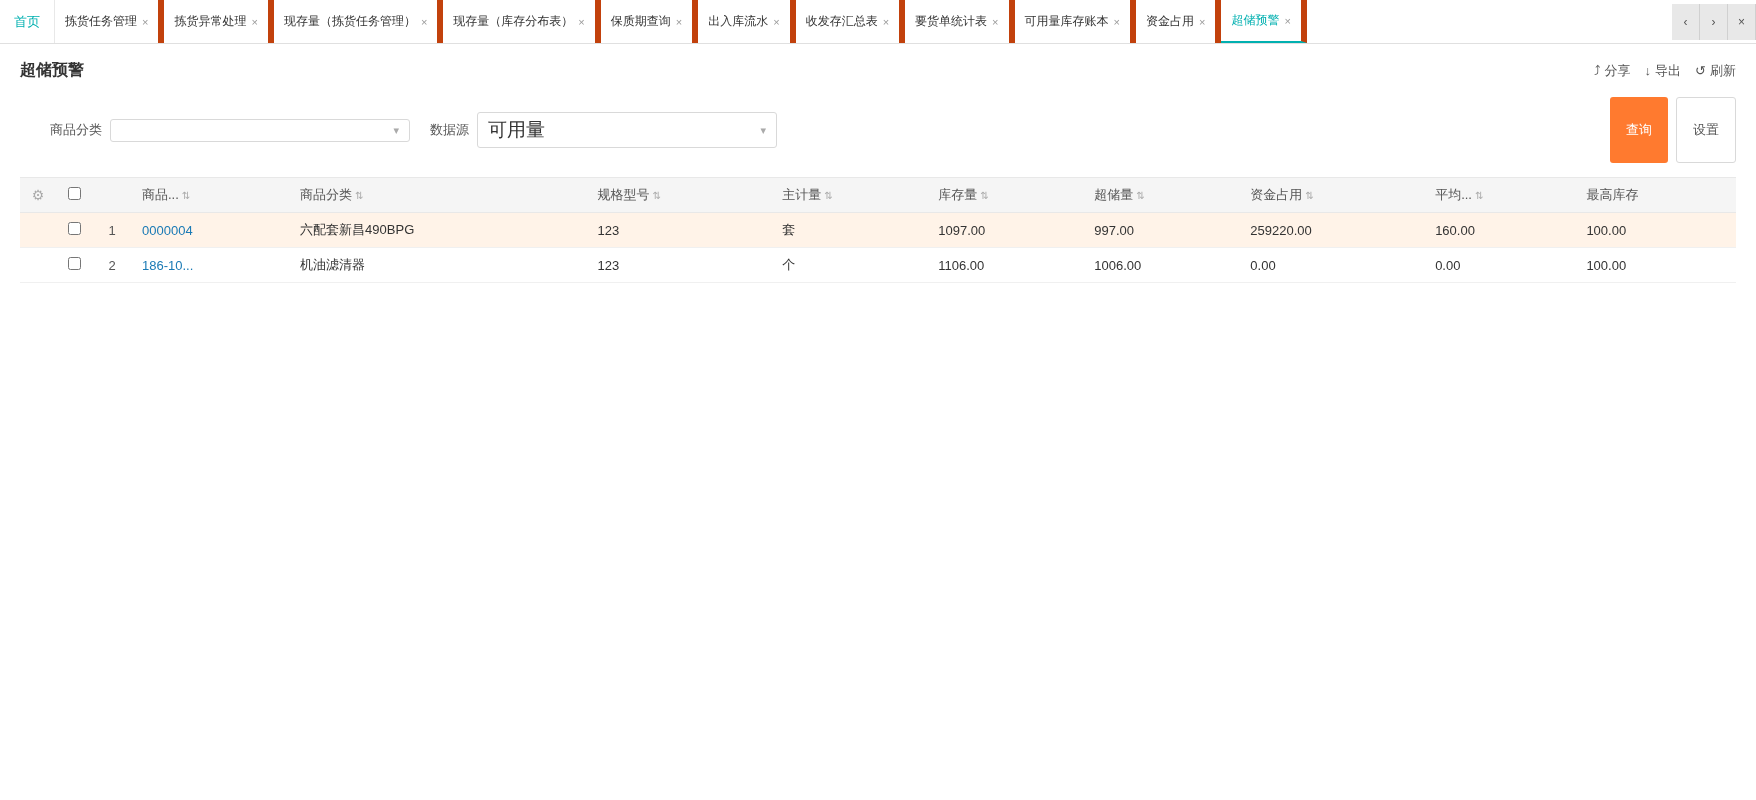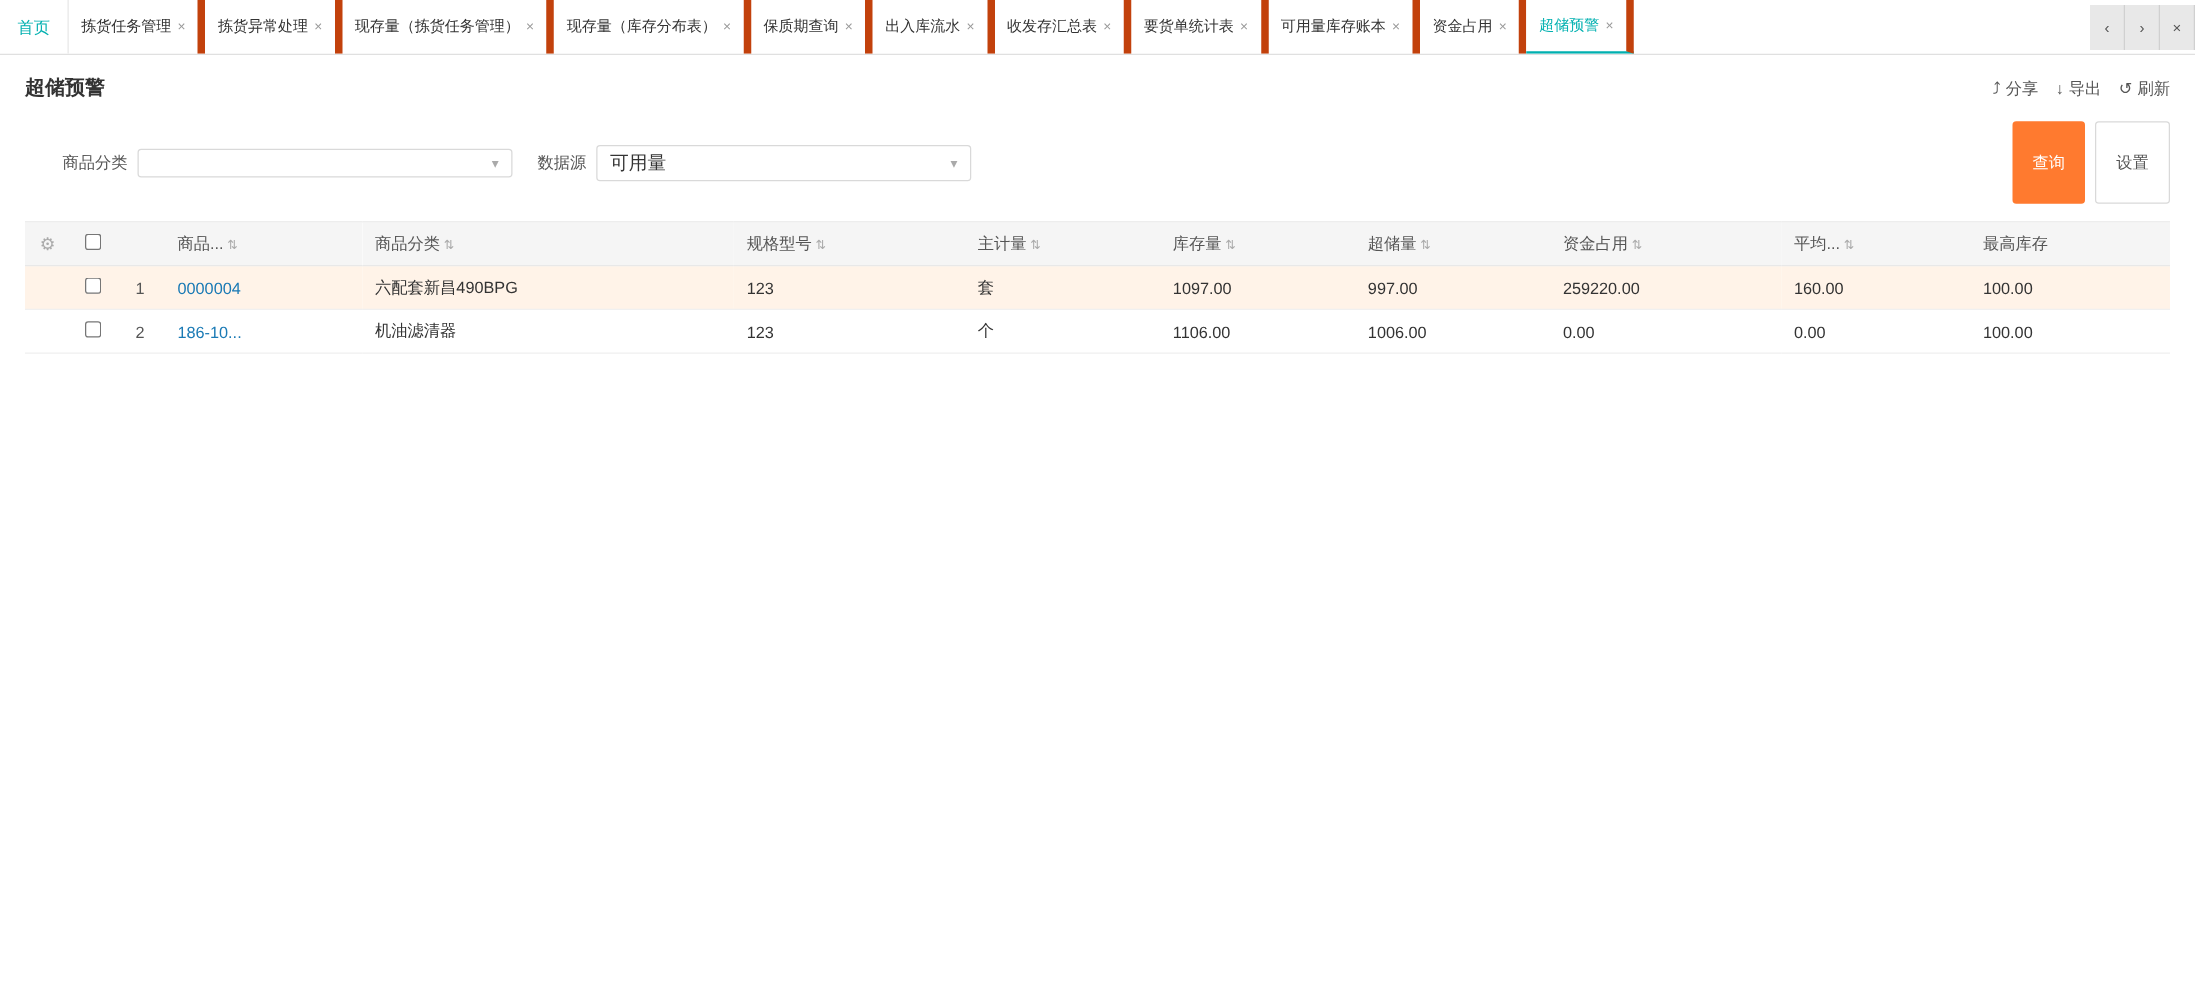--- a/index.html
+++ b/index.html
@@ -121,21 +121,21 @@
       padding: 4px 10px;
       background: #fff;
       cursor: pointer;
       min-width: 200px;
       justify-content: space-between;
       font-size: 13px;
       color: #999;
     }
     .filter-select-value {
       color: #333;
-      font-size: 15px;
+      font-size: 19px;
       text-align: center;
     }
     .filter-select .chevron { color: #aaa; font-size: 11px; }
 
     .filter-actions {
       margin-left: auto;
       display: flex;
       gap: 8px;
     }
     .btn-query {

